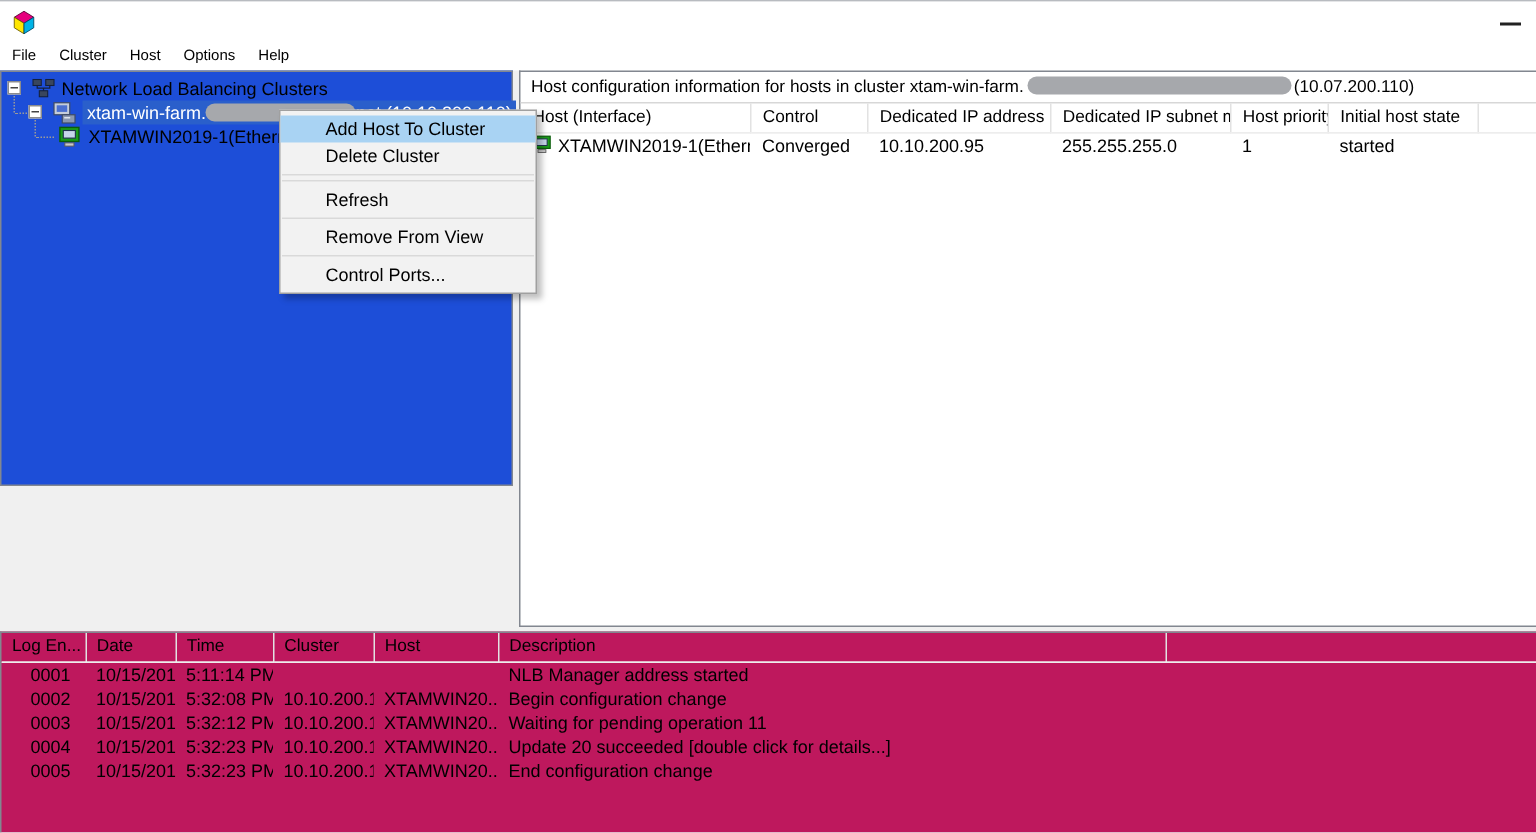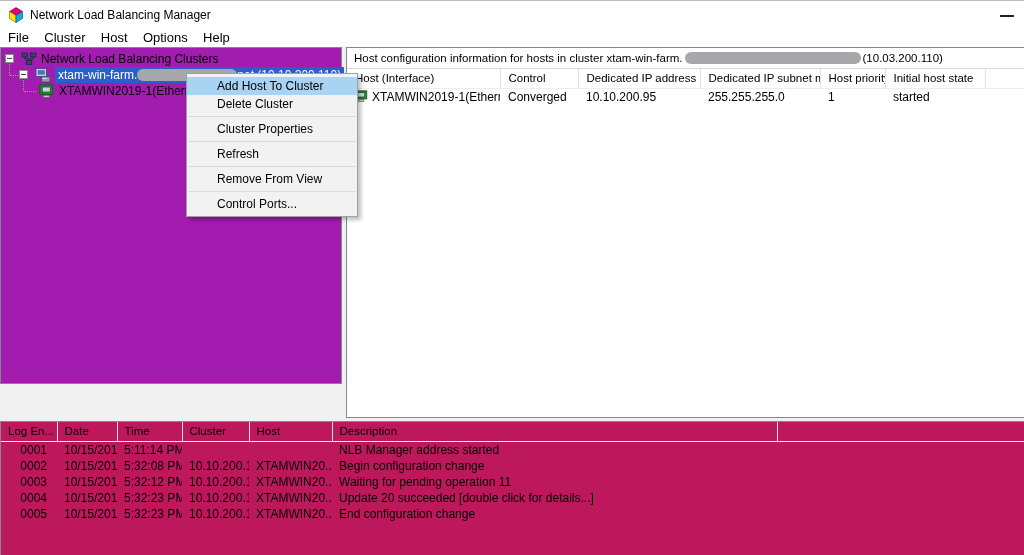--- a/index.html
+++ b/index.html
@@ -15,27 +15,27 @@
 
   
   #titlebar{position:absolute;left:0;top:0;width:100%;height:28px;background:#fff;}
   #app-icon{position:absolute;left:8px;top:6px;width:16px;height:16px;}
   #title-text{position:absolute;left:30px;top:7px;font-size:12px;white-space:nowrap;}
   #min-btn{position:absolute;right:4px;top:0;width:26px;height:28px;cursor:pointer;}
   #min-dash{position:absolute;right:6px;top:14px;width:14px;height:0;border-top:2px solid #222;}
 
   
   #menubar{position:absolute;left:0;top:28px;width:100%;height:18px;background:#fff;padding-left:2px;}
-  .menu-item{display:inline-block;padding:2px 6px;height:18px;line-height:14px;font-size:13px;cursor:default;}
+  .menu-item{display:inline-block;padding:2px 6px;height:18px;line-height:14px;font-size:10px;cursor:default;}
 
   
   #client{position:absolute;left:0;top:46px;width:1024px;height:509px;background:#f0f0f0;}
 
   
-  #tree-panel{position:absolute;left:0;top:0;width:342px;height:337px;background:#a21caf;border:1px solid var(--panel-border);}
+  #tree-panel{position:absolute;left:0;top:0;width:342px;height:277px;background:#1d4ed8;border:1px solid var(--panel-border);}
   #right-panel{position:absolute;left:346px;top:0;width:678px;height:371px;background:#fff;border:1px solid var(--panel-border);border-right:none;}
   #v-splitter{position:absolute;left:342px;top:0;width:4px;height:371px;cursor:ew-resize;}
   #h-splitter{position:absolute;left:0;top:371px;width:1024px;height:3px;cursor:ns-resize;}
   #log-panel{position:absolute;left:0;top:374px;width:1024px;height:168px;background:#be185d;border:1px solid var(--panel-border);border-right:none;border-bottom:none;overflow:hidden;}
 
   
   .tree-row{position:absolute;height:16px;line-height:16px;white-space:nowrap;}
   .expander{position:absolute;width:9px;height:9px;top:3px;background:#fff;border:1px solid #8c8c8c;cursor:pointer;}
   .expander::after{content:"";position:absolute;left:1px;top:3px;width:5px;height:1px;background:#444;}
   .tree-icon{position:absolute;top:0;width:16px;height:16px;}
@@ -73,21 +73,20 @@
 <div id="window">
 
   <div id="titlebar">
     <span id="app-icon">
       <svg width="16" height="16" viewBox="0 0 16 16">
         <polygon points="8,0.5 14.5,4.5 8,8.5 1.5,4.5" fill="#e6007e" stroke="#5a0033" stroke-width="0.6"></polygon>
         <polygon points="1.5,4.5 8,8.5 8,15.5 1.5,11.5" fill="#ffe600" stroke="#6b5c00" stroke-width="0.6"></polygon>
         <polygon points="14.5,4.5 8,8.5 8,15.5 14.5,11.5" fill="#00b3e6" stroke="#004b66" stroke-width="0.6"></polygon>
       </svg>
     </span>
-    <span id="title-text">Network Load Balancing Manager</span>
     <span id="min-btn">
         <span id="min-dash"></span>
       </span>
   </div>
 
   <div id="menubar">
     <span class="menu-item">File</span>
     <span class="menu-item">Cluster</span>
     <span class="menu-item">Host</span>
     <span class="menu-item">Options</span>
@@ -137,34 +136,33 @@
             <rect x="4.5" y="12" width="6.5" height="2.3" fill="#c9c9c9" stroke="#5a5a5a" stroke-width="0.7"></rect>
           </svg>
         </span>
         <span class="tree-label" style="left:58px;">XTAMWIN2019-1(Ethernet)</span>
       </div>
 
       <div id="context-menu">
         <div class="cm-item highlight">Add Host To Cluster</div>
         <div class="cm-item">Delete Cluster</div>
         <div class="cm-sep"></div>
-        <div class="cm-item">Cluster Properties</div>
         <div class="cm-sep"></div>
         <div class="cm-item">Refresh</div>
         <div class="cm-sep"></div>
         <div class="cm-item">Remove From View</div>
         <div class="cm-sep"></div>
         <div class="cm-item">Control Ports...</div>
       </div>
     </div>
 
     <div id="v-splitter"></div>
 
     <div id="right-panel">
-      <div id="rp-header"><span>Host configuration information for hosts in cluster xtam-win-farm.</span><span class="redact" style="width:176px;margin:0 2px;"></span><span>(10.03.200.110)</span></div>
+      <div id="rp-header"><span>Host configuration information for hosts in cluster xtam-win-farm.</span><span class="redact" style="width:176px;margin:0 2px;"></span><span>(10.07.200.110)</span></div>
       <table class="lv">
         <colgroup>
           <col style="width:153px">
             <col style="width:78px">
             <col style="width:122px">
             <col style="width:120px">
             <col style="width:65px">
             <col style="width:100px">
             <col>
         </colgroup>

